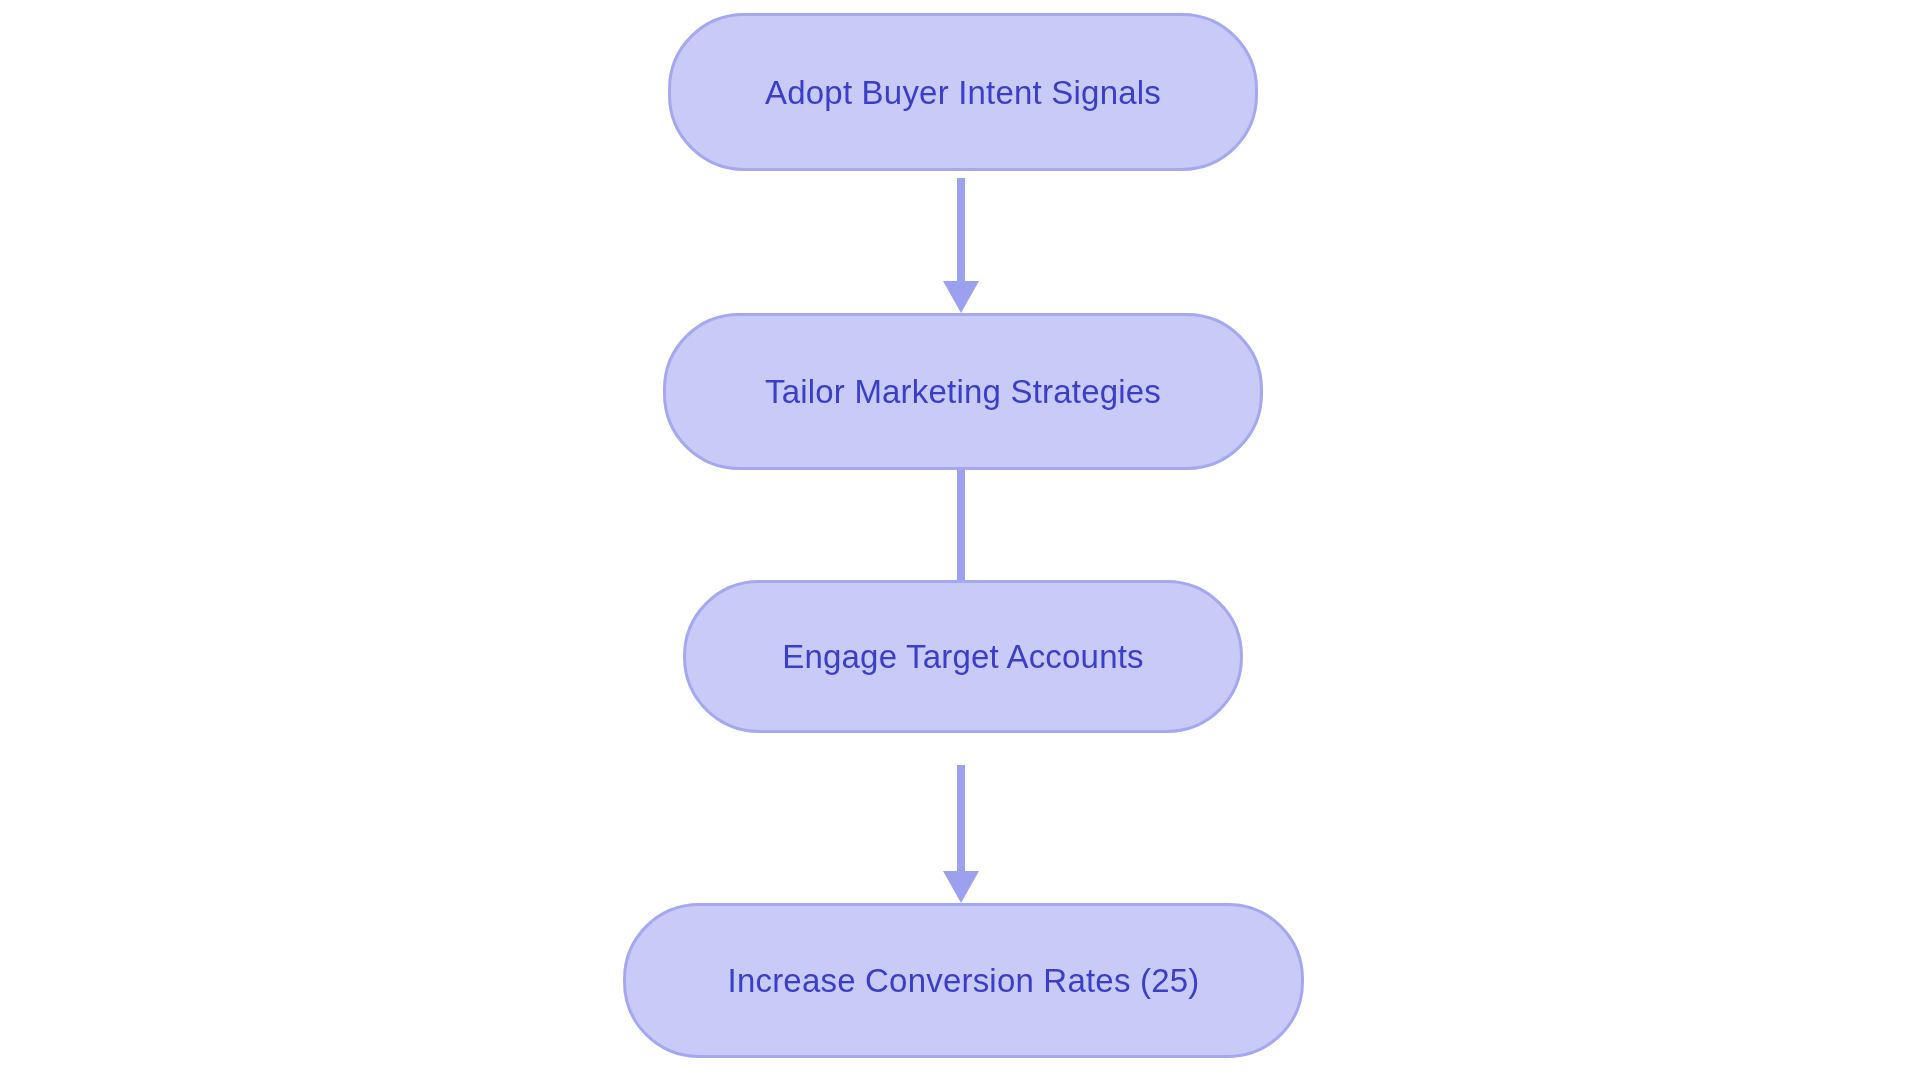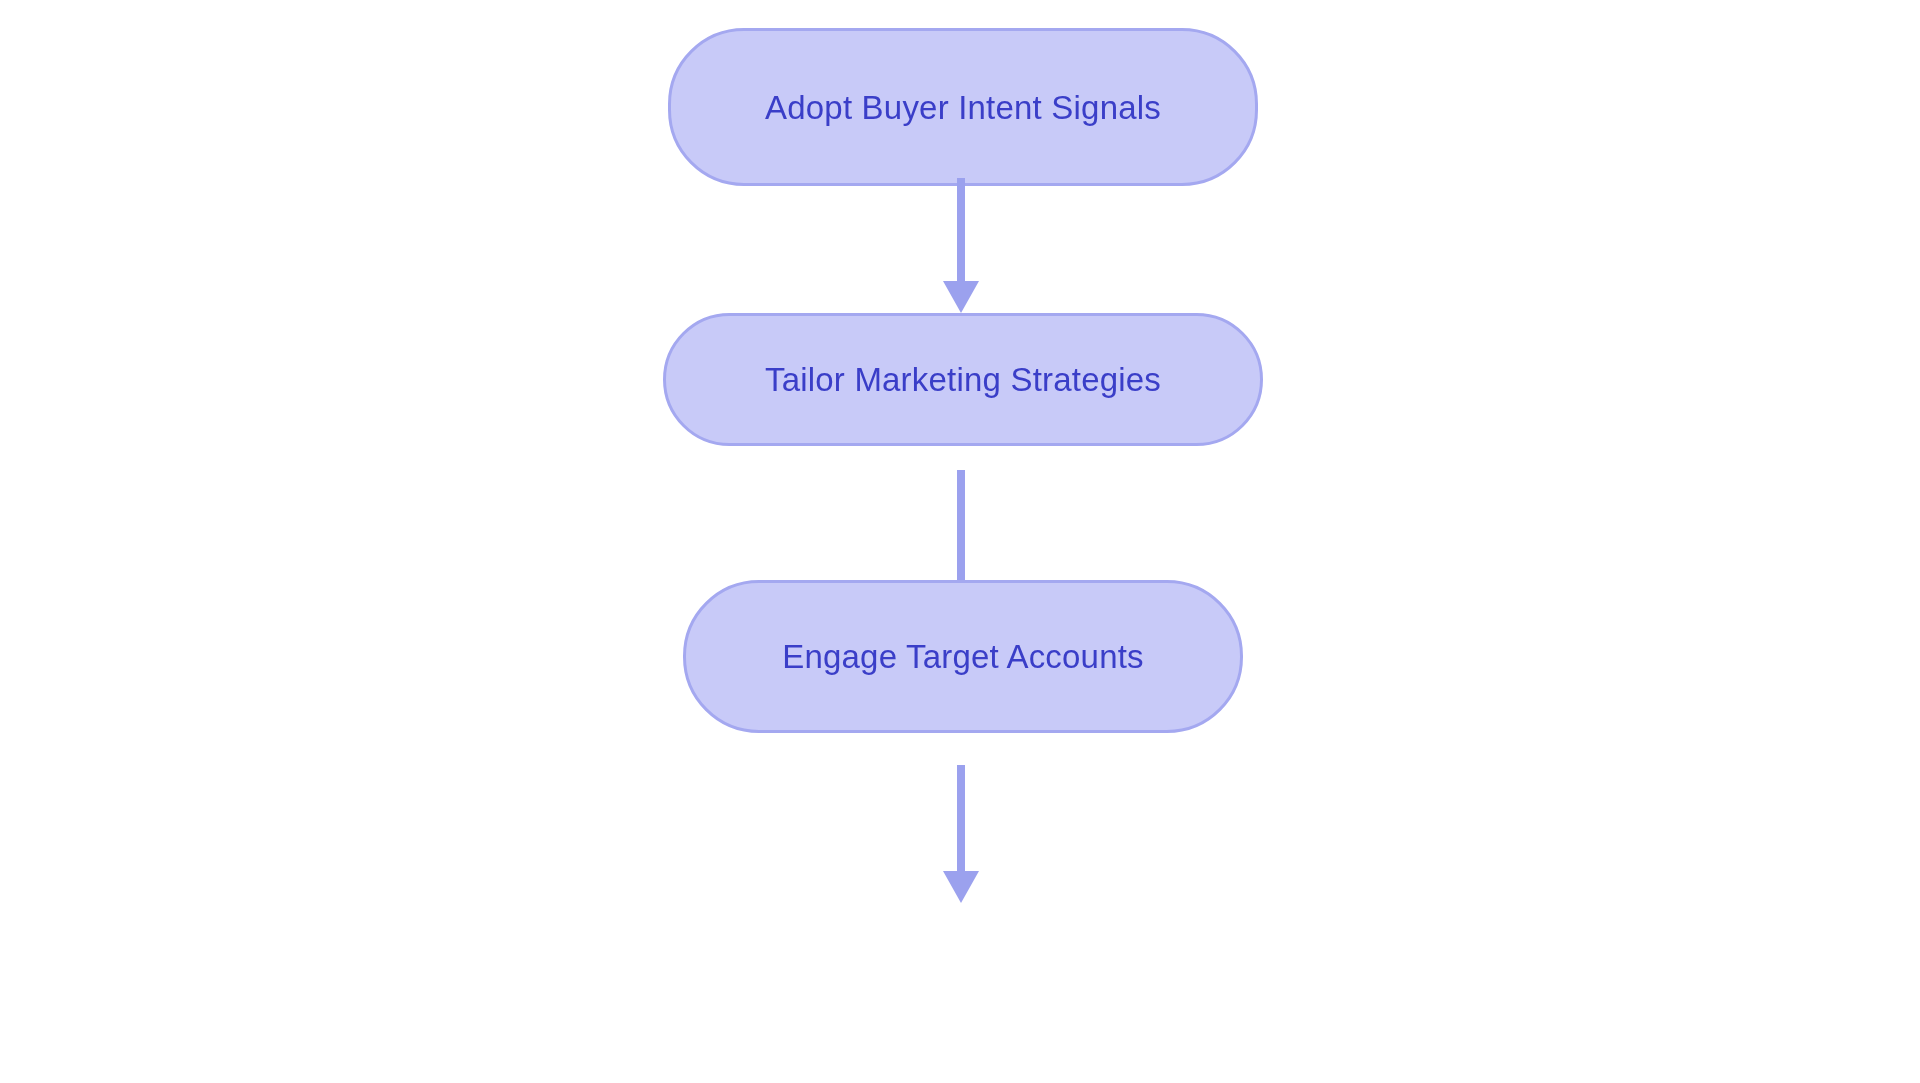--- a/index.html
+++ b/index.html
@@ -27,22 +27,22 @@
     text-align: center;
   }
   .node-label {
     color: var(--node-text, #3a3ec8);
     font-size: 33px;
     font-weight: 500;
     letter-spacing: 0.2px;
     white-space: nowrap;
     line-height: 1;
   }
-  .node-1 { left: 668px; top: 28px;  width: 590px; height: 158px; }
-  .node-2 { left: 663px; top: 313px; width: 600px; height: 133px; }
+  .node-1 { left: 668px; top: 13px;  width: 590px; height: 158px; }
+  .node-2 { left: 663px; top: 313px; width: 600px; height: 157px; }
   .node-3 { left: 683px; top: 580px; width: 560px; height: 153px; }
   .node-4 { left: 623px; top: 903px; width: 681px; height: 155px; }
   .arrow {
     position: absolute;
     left: 941px;
     width: 40px;
     display: block;
   }
   .arrow-1 { top: 178px; height: 135px; }
   .arrow-2 { top: 470px; height: 142px; }
@@ -82,14 +82,17 @@
 
   <div class="node node-3">
     <span class="node-label">Engage Target Accounts</span>
   </div>
 
   <svg class="arrow arrow-3" viewBox="0 0 40 138" xmlns="http://www.w3.org/2000/svg" aria-hidden="true">
     <line class="arrow-stem" x1="20" y1="0" x2="20" y2="108"></line>
     <polygon class="arrow-head" points="2,106 38,106 20,138"></polygon>
   </svg>
 
+  <div class="node node-4">
+    <span class="node-label">Increase Conversion Rates (25)</span>
+  </div>
 
 </div>
 
 </body></html>

